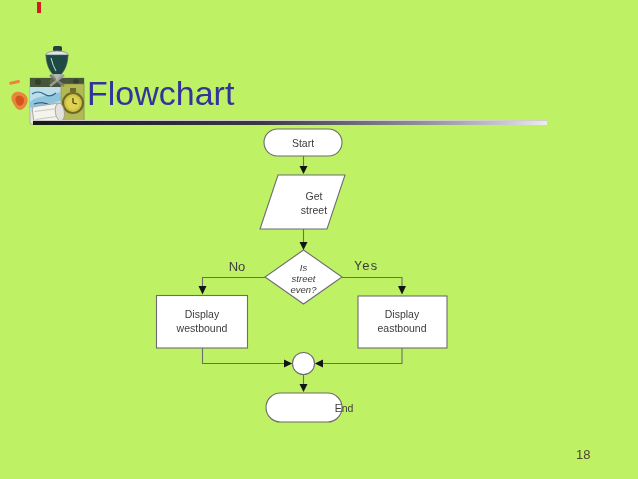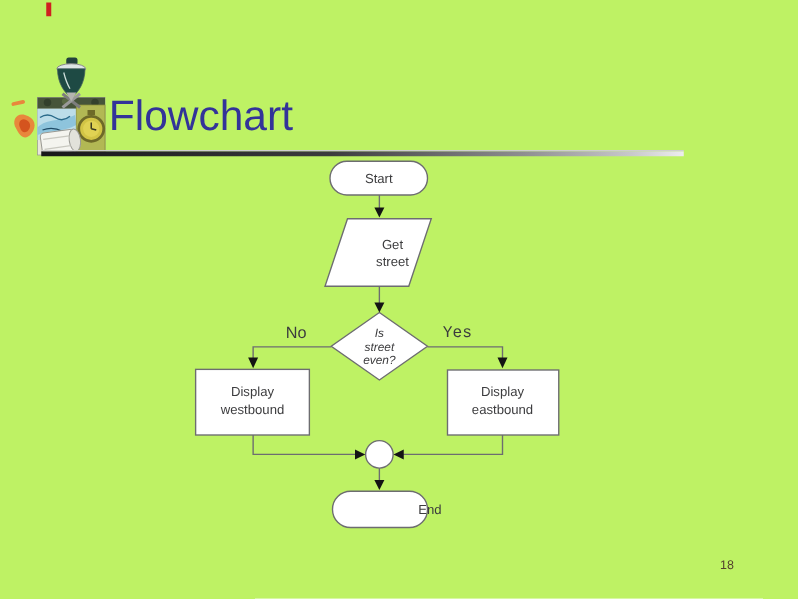--- a/index.html
+++ b/index.html
@@ -31,21 +31,21 @@
     font-size:10.5px;line-height:14px;color:#3c3c3e;
     text-align:center;white-space:pre-line;
   }
   .flow-label.small{font-size:9.5px;line-height:11px;}
   .edge-label{
     position:absolute;transform:translate(-50%,-50%);
     font-size:13px;color:#3c3c3e;white-space:nowrap;
   }
   .page-number{
     position:absolute;left:576px;top:447px;
-    font-size:10px;color:#54422e;
+    font-size:13px;color:#54422e;
   }
 </style>
 </head>
 <body>
 
 <div class="slide">
 
   <div class="red-tick"></div>
 
   <svg class="clipart" viewBox="0 0 80 82">

